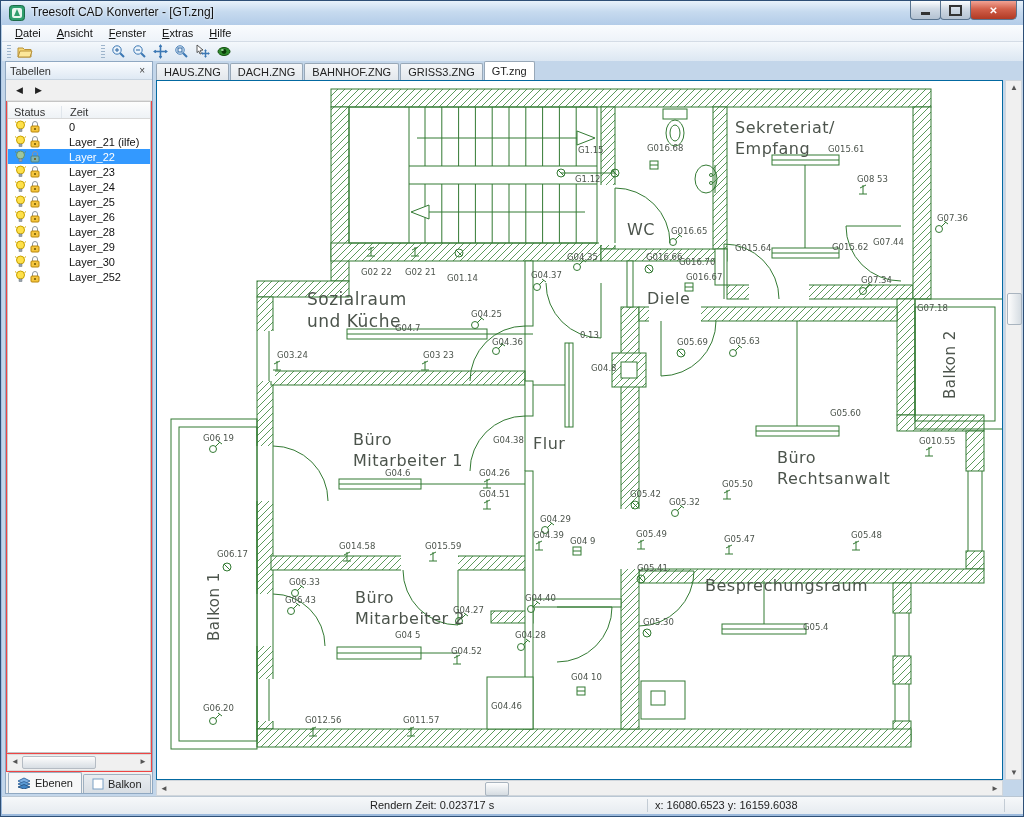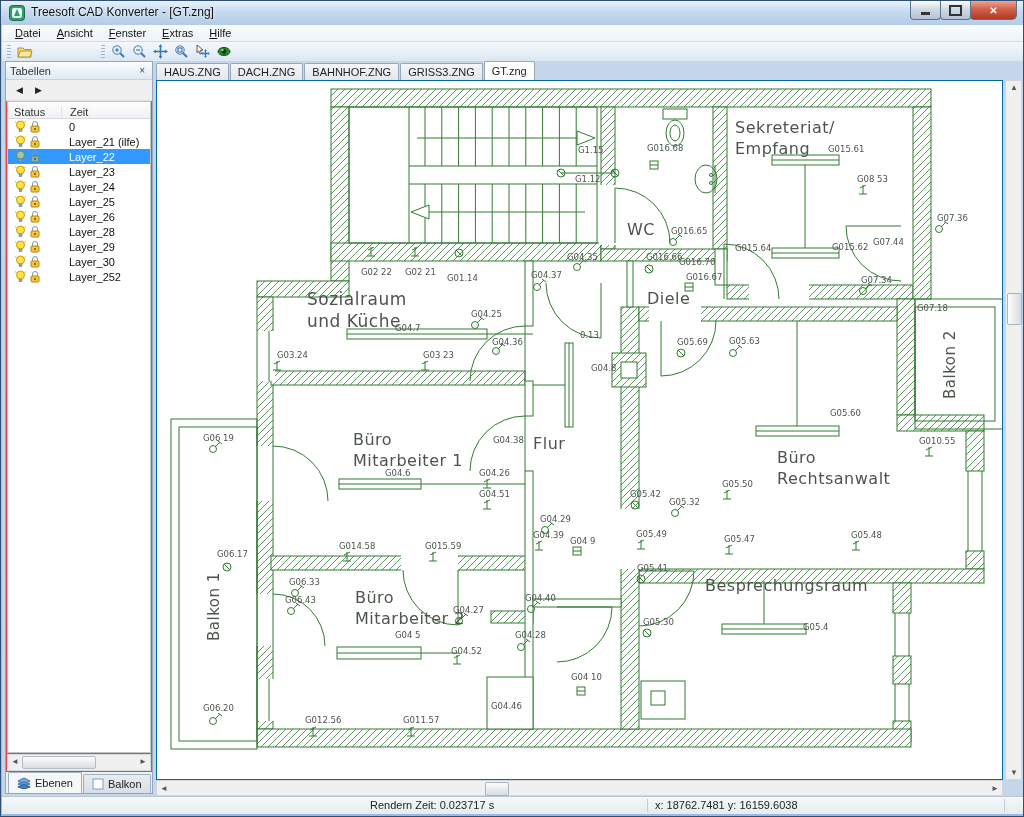--- a/index.html
+++ b/index.html
@@ -877,16 +877,16 @@
     <div class="vscroll">
       <span class="ar" style="top:2px">▲</span>
       <div class="thumb"></div>
       <span class="ar" style="bottom:2px">▼</span>
     </div>
   </div>
 
   <div class="statusbar">
     <span class="stxt1">Rendern Zeit: 0.023717 s</span>
     <div class="sdiv" style="left:645px"></div>
-    <span class="stxt2">x: 18762.7481 y: 16159.6038</span>
+    <span class="stxt2">x: 16080.6523 y: 16159.6038</span>
     <div class="sdiv" style="left:1002px"></div>
   </div>
 </div>
 
 </body></html>

